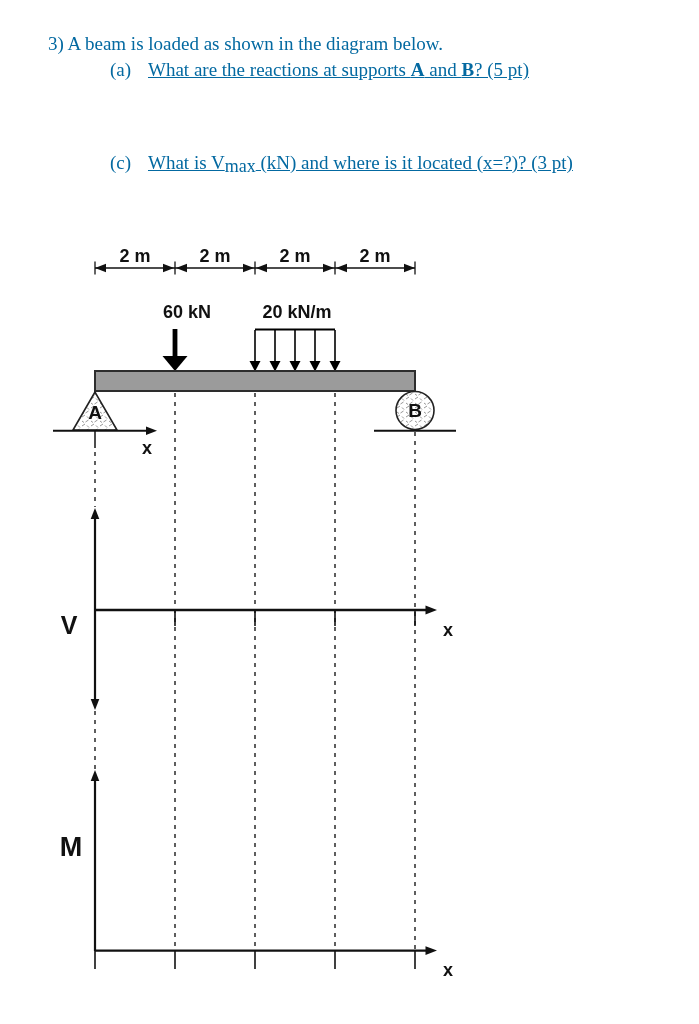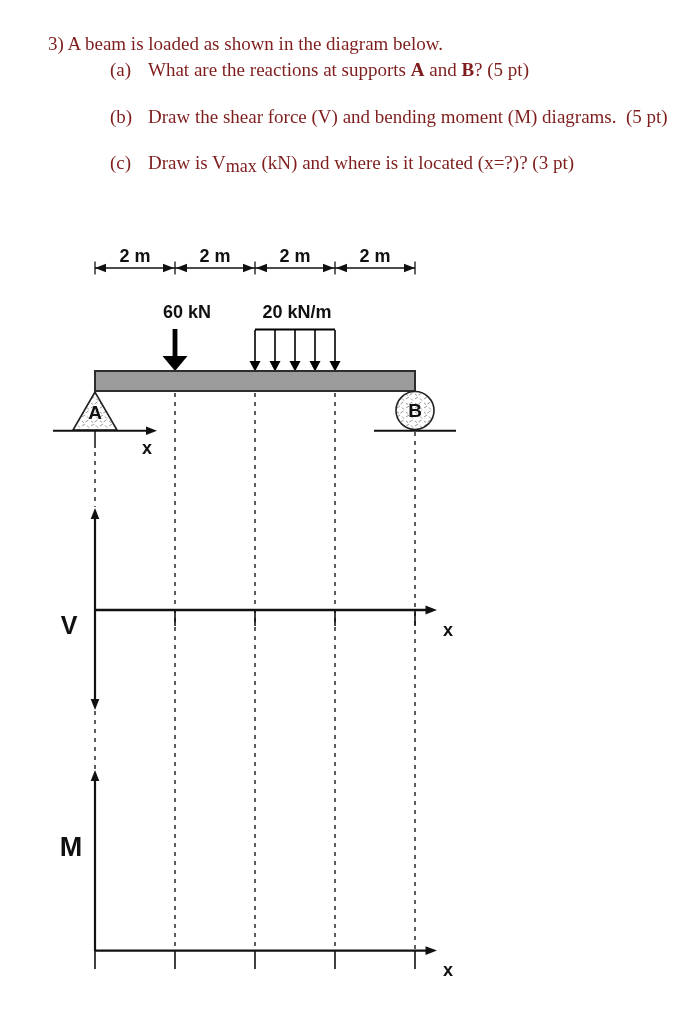--- a/index.html
+++ b/index.html
@@ -1,20 +1,20 @@
 <!DOCTYPE html>
 <html><head>
 <meta charset="utf-8">
 <style>
   html,body{margin:0;padding:0;background:#ffffff;}
   .page{position:relative;width:699px;height:1024px;background:#fff;overflow:hidden;
         font-family:"Liberation Serif",serif;color:#000;}
-  .ptext{position:absolute;font-size:19px;white-space:nowrap;color:#7f1d1d;}
+  .ptext{position:absolute;font-size:19px;white-space:nowrap;color:#0369a1;}
   .ptitle{left:48px;top:33px;}
-  .ppart{left:110px;}
+  .ppart{left:110px;text-decoration:underline;}
   .tag{display:inline-block;width:38px;}
   .bold{font-weight:bold;}
   sub.mx{font-size:18px;vertical-align:-3px;letter-spacing:0;}
   svg.diagram{position:absolute;left:0;top:0;}
   text{text-anchor:middle;}
   .dim{font-family:"Liberation Sans",sans-serif;font-weight:700;font-size:18px;fill:#111;}
   .sup{font-family:"Liberation Sans",sans-serif;font-weight:700;font-size:19px;fill:#111;}
   .xlab{font-family:"Liberation Sans",sans-serif;font-weight:700;font-size:18px;fill:#111;}
   .axisv{font-family:"Liberation Sans",sans-serif;font-weight:700;font-size:25px;fill:#111;}
   .axism{font-family:"Liberation Sans",sans-serif;font-weight:700;font-size:27px;fill:#111;}
@@ -23,26 +23,23 @@
 <body>
 
 <div class="page">
 
   <div class="ptext ptitle">3) A beam is loaded as shown in the diagram below.</div>
 
   <div class="ptext ppart" style="top:59px">
     <span class="tag">(a)</span><span>What are the reactions at supports </span><span class="bold">A</span><span> and </span><span class="bold">B</span><span>? (5 pt)</span>
   </div>
 
-  <div class="ptext ppart" style="top:106px">
-    <span class="tag">(b)</span><span>Draw the shear force (V) and bending moment (M) diagrams.&nbsp; (5 pt)</span>
-  </div>
 
   <div class="ptext ppart" style="top:152px">
-    <span class="tag">(c)</span><span>Draw is V</span><sub class="mx">max</sub><span> (kN) and where is it located (x=?)? (3 pt)</span>
+    <span class="tag">(c)</span><span>What is V</span><sub class="mx">max</sub><span> (kN) and where is it located (x=?)? (3 pt)</span>
   </div>
 
 
   <svg class="diagram" width="699" height="1024" viewBox="0 0 699 1024">
     <defs>
       <pattern id="hatch" width="9" height="9" patternUnits="userSpaceOnUse">
         <rect width="9" height="9" fill="#ffffff"></rect>
         <path d="M1,3 l3,-2 M4.5,8 l3,-2 M6,2.5 l2,2 M1,7 l2,1.5" stroke="#8a8a8a" stroke-width="0.9" fill="none"></path>
       </pattern>
     </defs>

